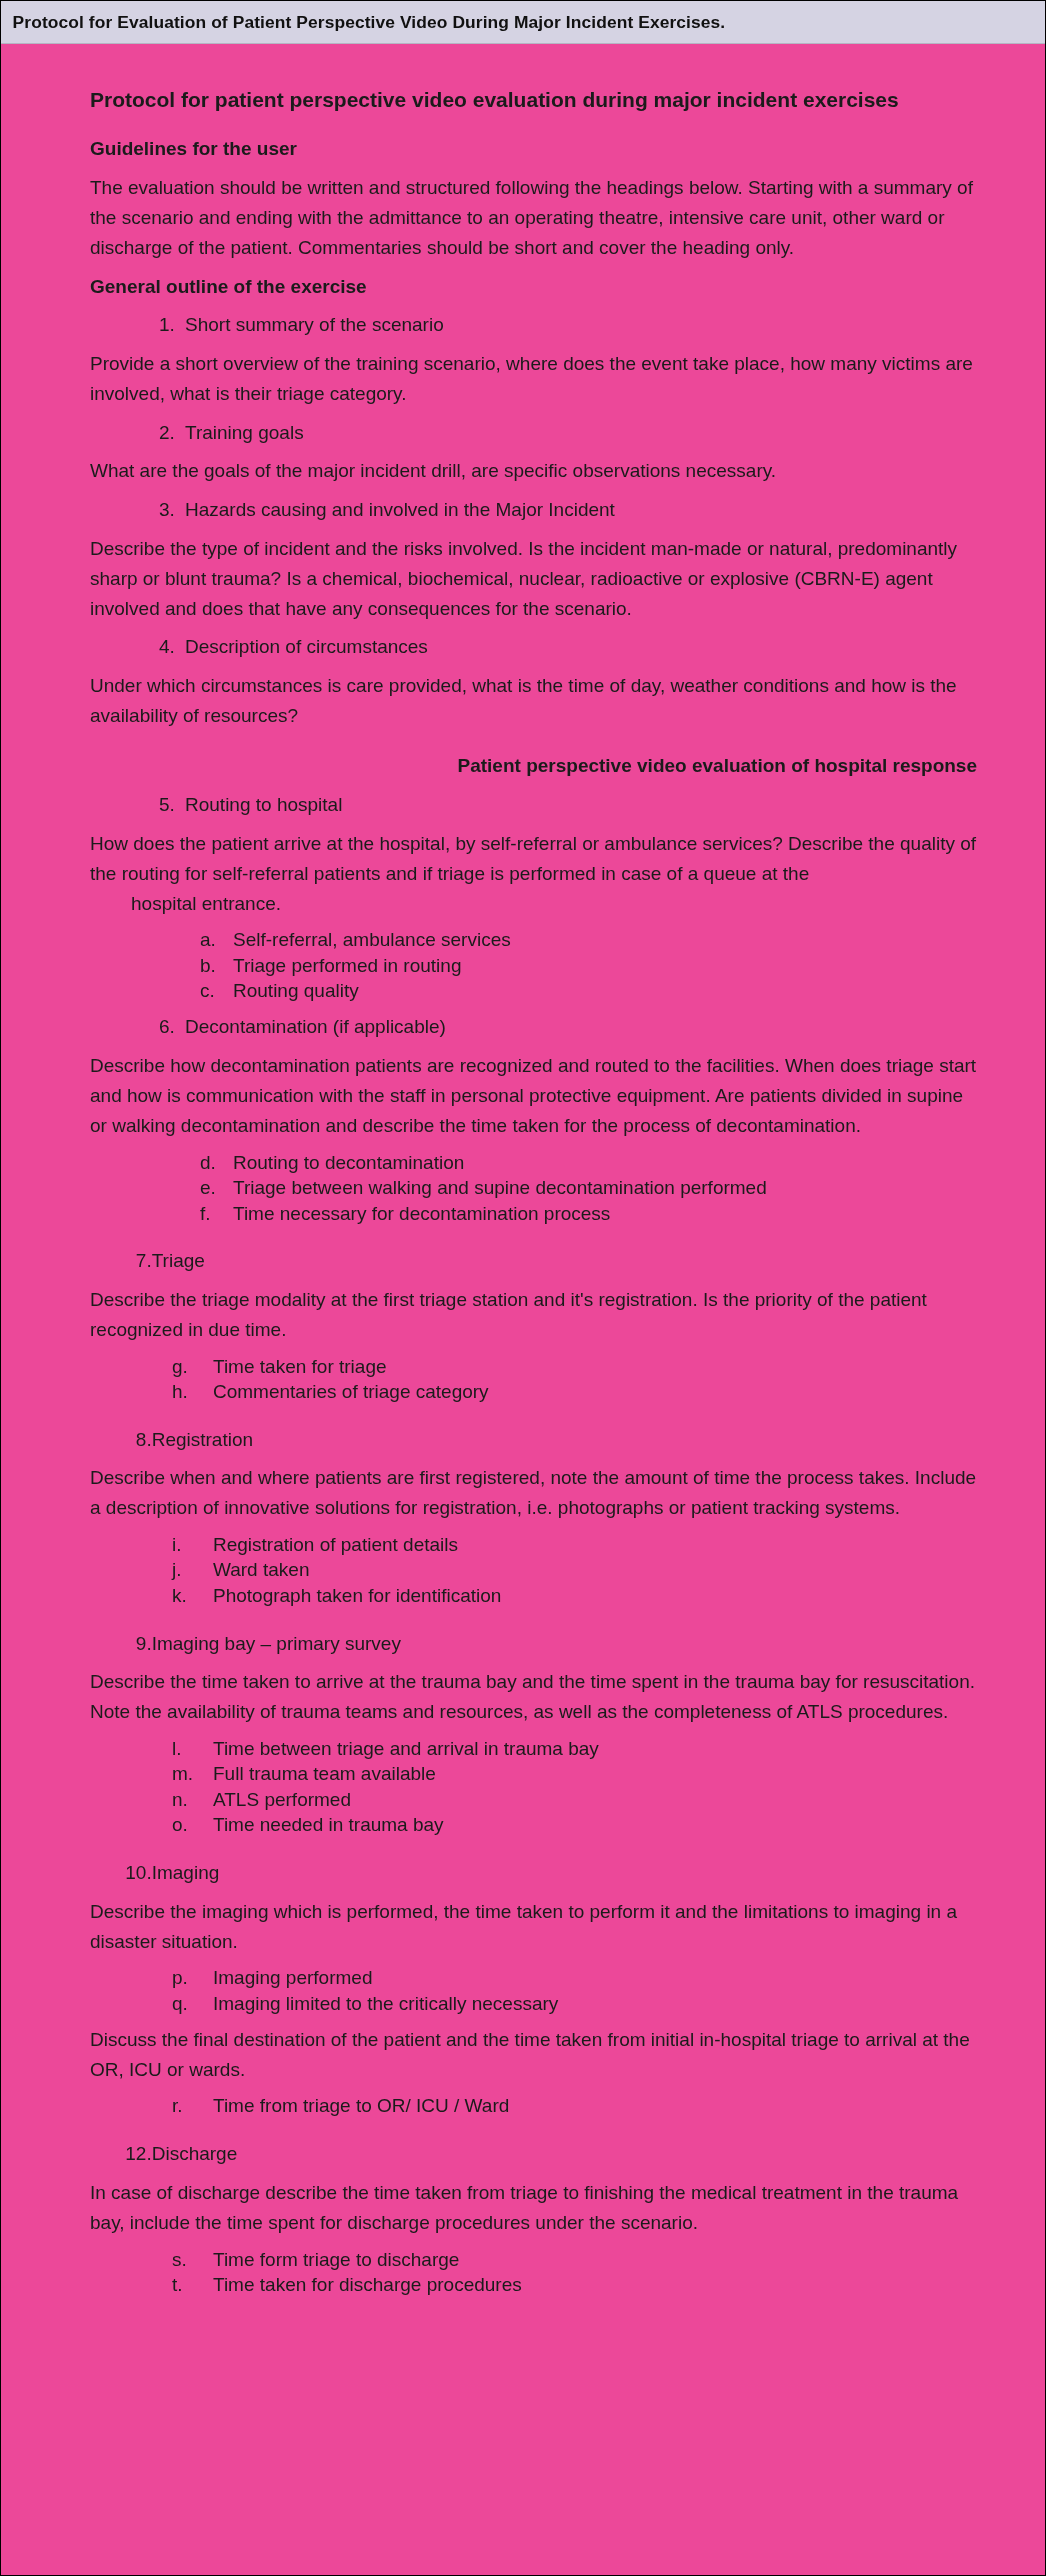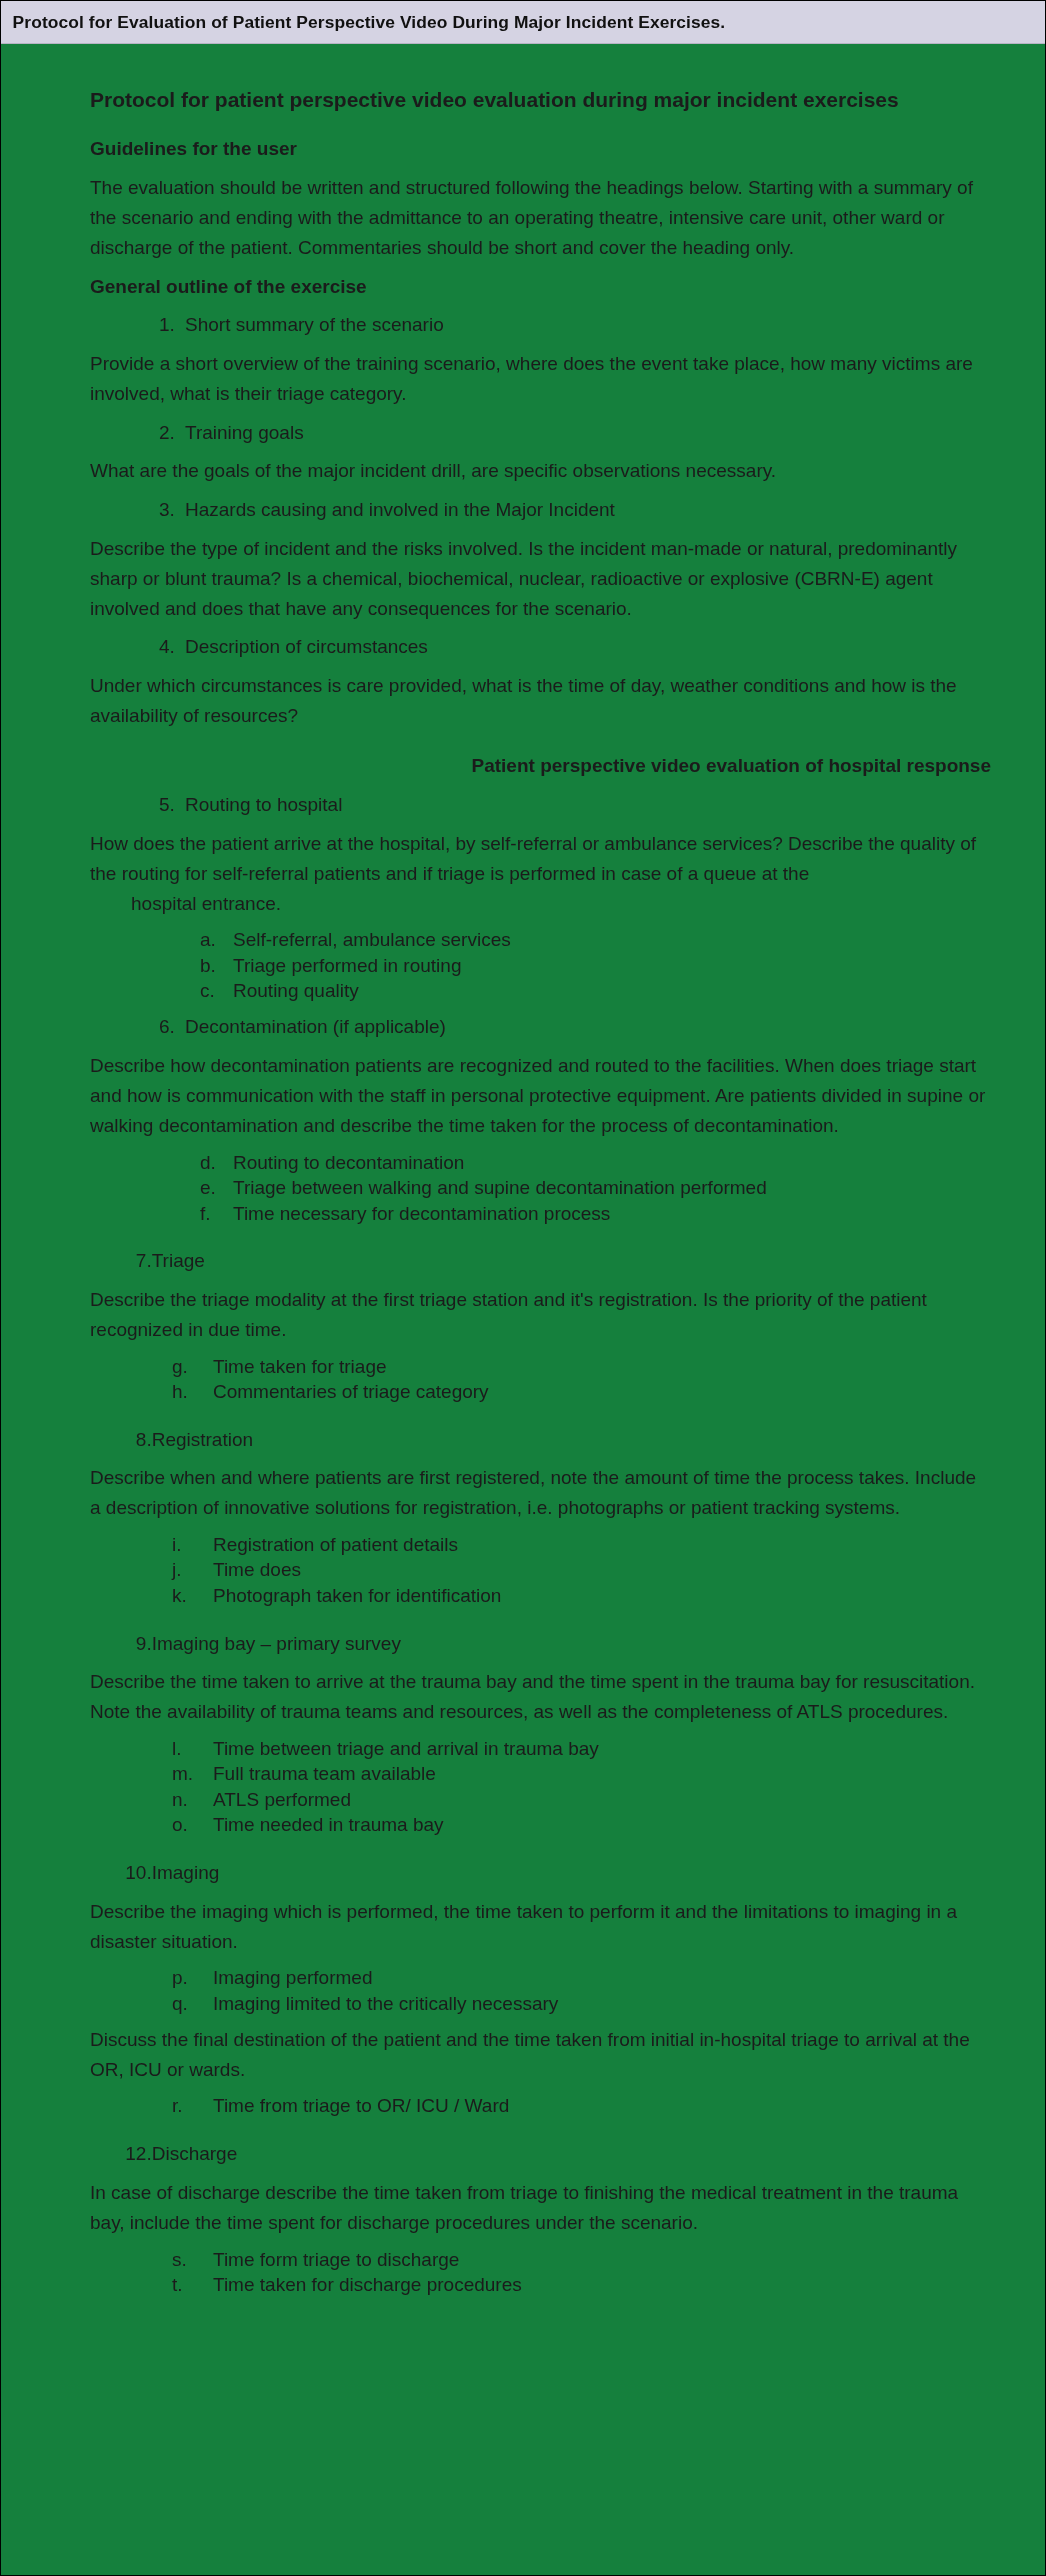--- a/index.html
+++ b/index.html
@@ -1,37 +1,37 @@
 <!DOCTYPE html>
 <html style="--header-bg: #d5d3e3;font-size:11.6px"><head>
 <meta charset="utf-8">
 <style>
   html, body { margin: 0; padding: 0; background: #ffffff; }
   .page {
     width: 1046px;
     min-height: 2576px;
     box-sizing: border-box;
     border: 1.5px solid #000000;
-    background: #15803d;
+    background: #ec4899;
     font-family: "Liberation Sans", sans-serif;
     color: #1b1b1b;
   }
   .header-bar {
     background: var(--header-bg, #d5d3e3);
     border-bottom: 0.7px solid #b6b4c4;
     padding: 11px 11.6px 10.2px 11.6px;
   }
   .header-title {
     font-size: 17.4px;
     font-weight: bold;
     color: #111111;
     letter-spacing: 0.1px;
   }
   .doc-body {
-    padding: 41px 54px 44px 89px;
+    padding: 41px 68px 44px 89px;
     font-size: 19px;
     line-height: 30px;
   }
   .title {
     font-size: 21px;
     font-weight: bold;
     margin: 0 0 19px 0;
   }
   .heading {
     font-weight: bold;
@@ -147,21 +147,21 @@
         <span class="txt">Registration</span>
       </div>
       <div class="paragraph">Describe when and where patients are first registered, note the amount of time the process takes. Include a description of innovative solutions for registration, i.e. photographs or patient tracking systems.</div>
       <div class="letlist lvl2">
         <div class="letrow">
           <span class="letter">i.</span>
           <span class="txt">Registration of patient details</span>
         </div>
         <div class="letrow">
           <span class="letter">j.</span>
-          <span class="txt">Time does</span>
+          <span class="txt">Ward taken</span>
         </div>
         <div class="letrow">
           <span class="letter">k.</span>
           <span class="txt">Photograph taken for identification</span>
         </div>
       </div>
       <div class="numbered lvl2 space-lg">
         <span class="num">9.</span>
         <span class="txt">Imaging bay – primary survey</span>
       </div>

